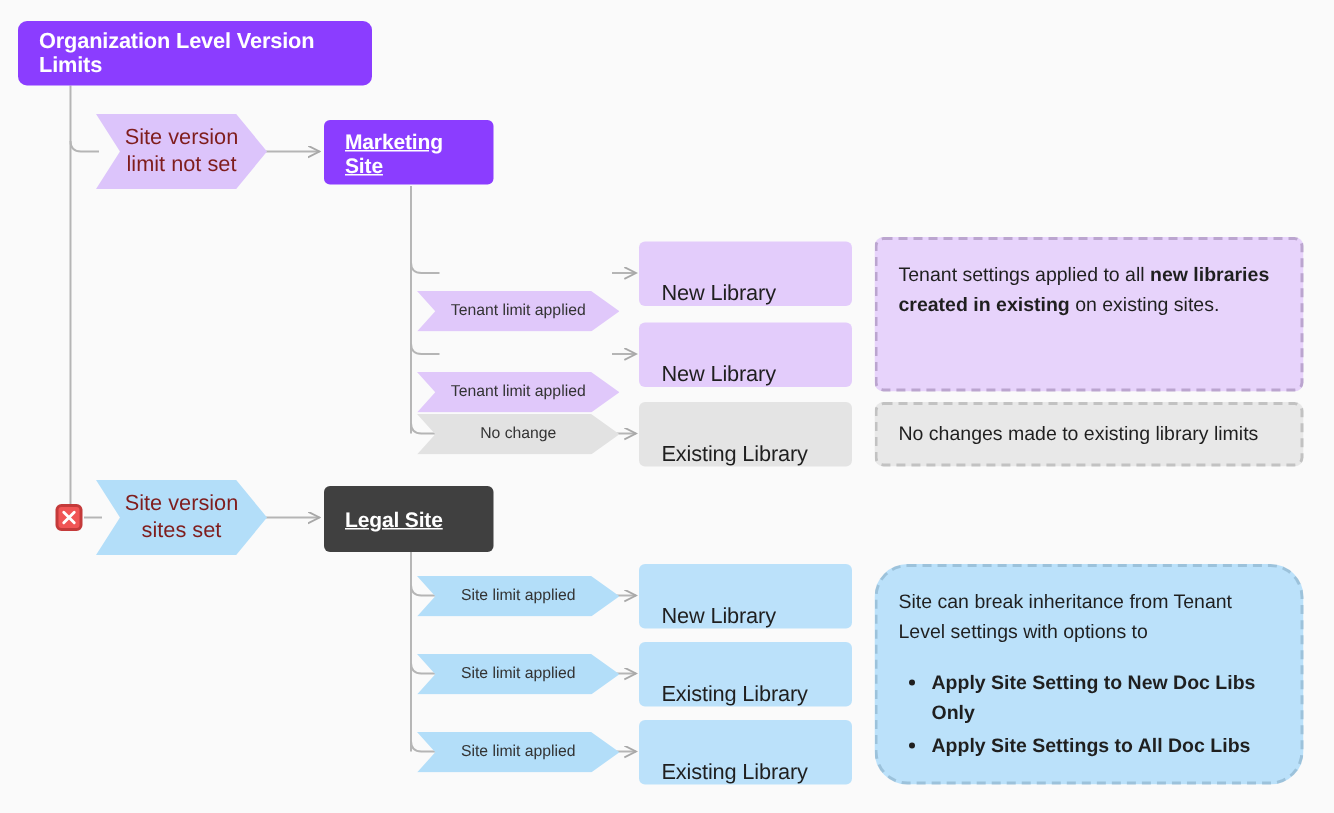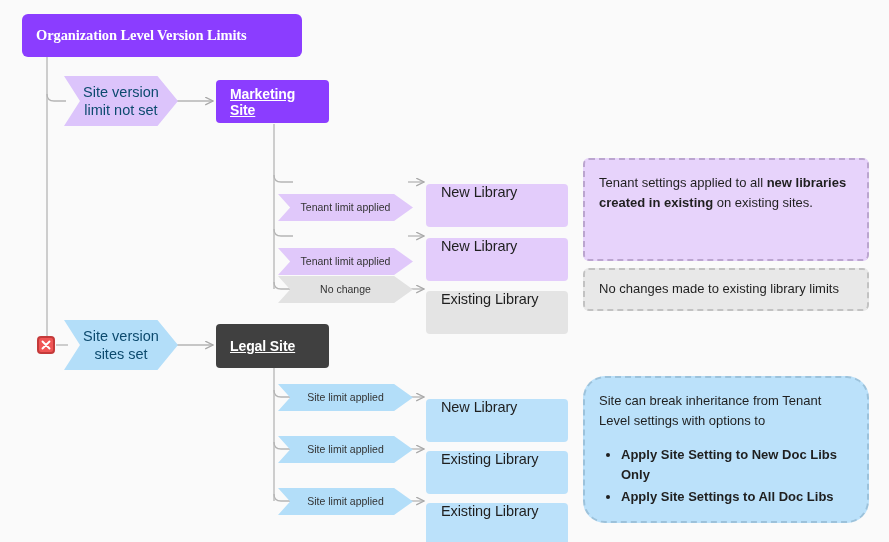--- a/index.html
+++ b/index.html
@@ -24,32 +24,32 @@
   }
   .sitebox.purple{background:#8B3DFF;}
   .sitebox.blue{background:#404040;}
   
   .chev{
     position:absolute;box-sizing:border-box;
     display:flex;align-items:center;justify-content:center;
     text-align:center;line-height:1.25;color:#202020;
     clip-path:polygon(0% 0%, 82% 0%, 100% 50%, 82% 100%, 0% 100%, 14% 50%);
   }
-  .chev.big{font-size:14.5px;color:#0c4a6e;}
+  .chev.big{font-size:14.5px;color:#7f1d1d;}
   .chev.small{font-size:10.5px;color:#333333;
     clip-path:polygon(0% 0%, 86% 0%, 100% 50%, 86% 100%, 0% 100%, 9% 50%);}
   .chev.lilac{background:#DCC4FB;}
   .chev.lilac2{background:#E0C8FA;margin-top:25px;}
   .chev.sky{background:#B3DEF9;}
   .chev.gray{background:#E2E2E2;}
   
   .libbox{
     position:absolute;box-sizing:border-box;border-radius:4px;
-    display:flex;align-items:flex-start;padding:0 15px;
-    font-size:14.5px;color:#1f1f1f;letter-spacing:-0.1px;margin-top:23px;
+    display:flex;align-items:flex-end;padding:0 15px;
+    font-size:14.5px;color:#1f1f1f;letter-spacing:-0.1px;
   }
   .libbox.lilac{background:#E3CCFB;}
   .libbox.gray{background:#E4E4E4;}
   .libbox.sky{background:#BBE1FA;}
   
   .note{
     position:absolute;box-sizing:border-box;
     border:2px dashed #BDBDBD;border-radius:6px;
     padding:13px 14px;font-size:13px;color:#1f1f1f;line-height:1.55;
   }
@@ -102,21 +102,21 @@
       <path d="M274,368 L274,501"></path>
       <path d="M274,390 Q274,397 281,397 L293,397"></path>
       <path d="M274,442 Q274,449 281,449 L293,449"></path>
       <path d="M274,494 Q274,501 281,501 L293,501"></path>
       <path d="M408,397 L424,397" marker-end="url(#ah)"></path>
       <path d="M408,449 L424,449" marker-end="url(#ah)"></path>
       <path d="M408,501 L424,501" marker-end="url(#ah)"></path>
     </g>
   </svg>
 
-  <div class="node rootbox" style="left:22px;top:14px;width:280px;height:43px;font-family:Liberation Serif, serif;">
+  <div class="node rootbox" style="left:12px;top:14px;width:236px;height:43px;">
     <span>Organization Level Version Limits</span>
   </div>
 
   <div class="xmark" style="left:37px;top:336px;">
     <svg width="10" height="10" viewBox="0 0 10 10">
       <path d="M1.5,1.5 L8.5,8.5 M8.5,1.5 L1.5,8.5" stroke="#ffffff" stroke-width="1.9" stroke-linecap="round"></path>
     </svg>
   </div>
 
   <div class="chev big lilac" style="left:64px;top:76px;width:114px;height:50px;">

